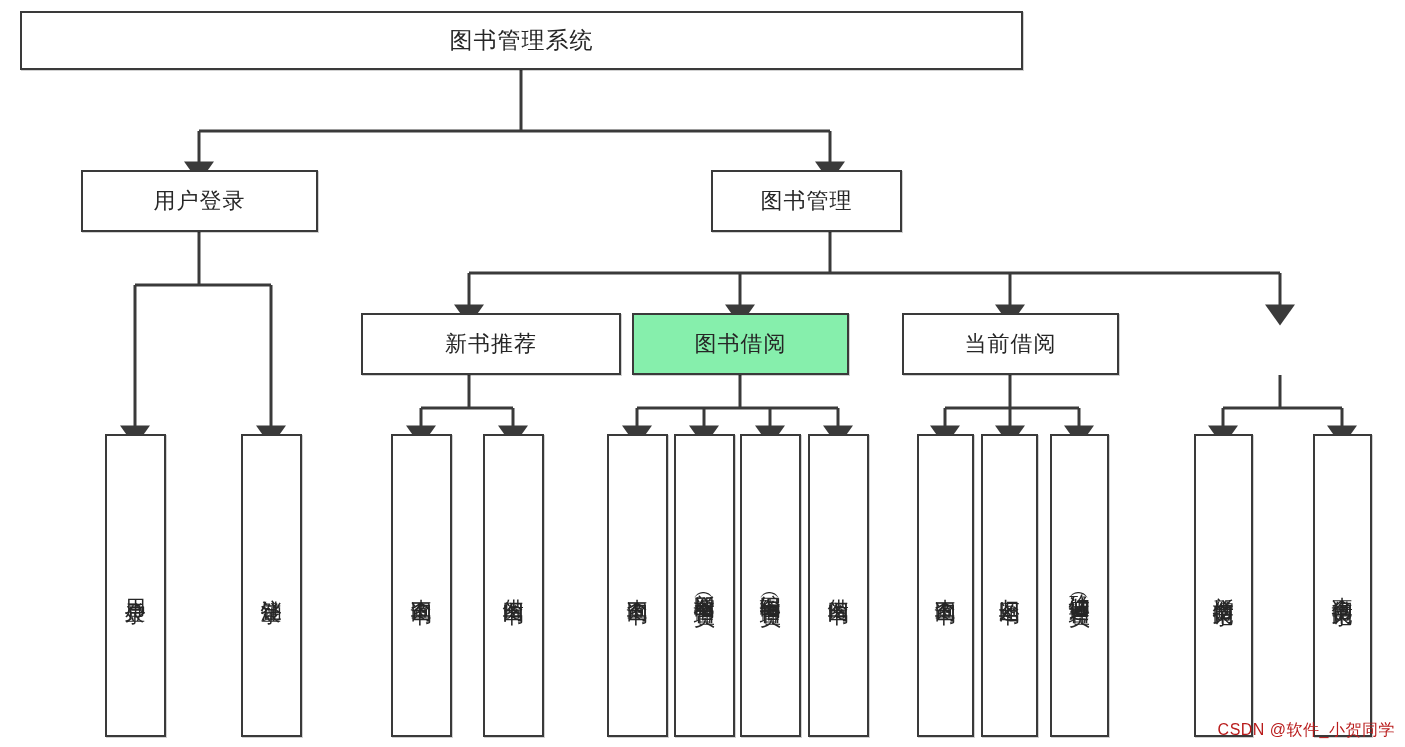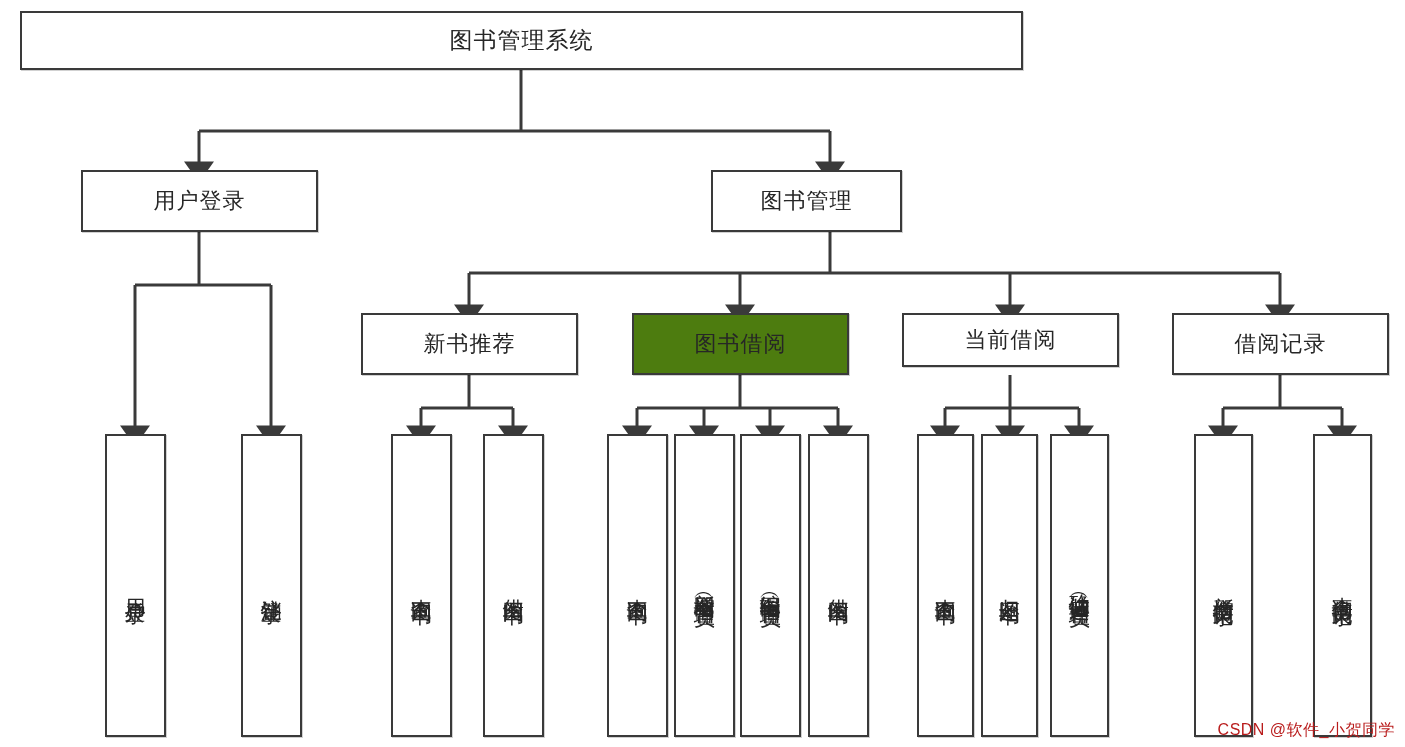--- a/index.html
+++ b/index.html
@@ -130,31 +130,28 @@
     <span>图书管理系统</span>
   </div>
 
   <div class="node horiz" style="left: 81px; top: 170px; width: 237px; height: 62px; border-color: rgb(58, 58, 58); background: rgb(255, 255, 255); color: rgb(38, 38, 38);">
     <span>用户登录</span>
   </div>
   <div class="node horiz" style="left: 711px; top: 170px; width: 191px; height: 62px; border-color: rgb(58, 58, 58); background: rgb(255, 255, 255); color: rgb(38, 38, 38);">
     <span>图书管理</span>
   </div>
 
-  <div class="node horiz" style="left: 361px; top: 313px; width: 217px; height: 62px; border-color: rgb(58, 58, 58); background: rgb(255, 255, 255); color: rgb(38, 38, 38);">
+  <div class="node horiz" style="left: 361px; top: 313px; width: 260px; height: 62px; border-color: rgb(58, 58, 58); background: rgb(255, 255, 255); color: rgb(38, 38, 38);">
     <span>新书推荐</span>
   </div>
-  <div class="node horiz" style="left: 632px; top: 313px; width: 217px; height: 62px; border-color: rgb(58, 58, 58); background: #4d7c0f; color: rgb(38, 38, 38);">
+  <div class="node horiz" style="left: 632px; top: 313px; width: 217px; height: 62px; border-color: rgb(58, 58, 58); background: #86efac; color: rgb(38, 38, 38);">
     <span>图书借阅</span>
   </div>
-  <div class="node horiz" style="left: 902px; top: 313px; width: 217px; height: 54px; border-color: rgb(58, 58, 58); background: rgb(255, 255, 255); color: rgb(38, 38, 38);">
+  <div class="node horiz" style="left: 902px; top: 313px; width: 217px; height: 62px; border-color: rgb(58, 58, 58); background: rgb(255, 255, 255); color: rgb(38, 38, 38);">
     <span>当前借阅</span>
-  </div>
-  <div class="node horiz" style="left: 1172px; top: 313px; width: 217px; height: 62px; border-color: rgb(58, 58, 58); background: rgb(255, 255, 255); color: rgb(38, 38, 38);">
-    <span>借阅记录</span>
   </div>
 
   <div class="node vert" style="left: 105px; top: 434px; width: 61px; height: 303px; border-color: rgb(58, 58, 58); background: rgb(255, 255, 255); color: rgb(38, 38, 38);">
     <span class="vlabel">用户登录</span>
   </div>
   <div class="node vert" style="left: 241px; top: 434px; width: 61px; height: 303px; border-color: rgb(58, 58, 58); background: rgb(255, 255, 255); color: rgb(38, 38, 38);">
     <span class="vlabel">注销登录</span>
   </div>
   <div class="node vert" style="left: 391px; top: 434px; width: 61px; height: 303px; border-color: rgb(58, 58, 58); background: rgb(255, 255, 255); color: rgb(38, 38, 38);">
     <span class="vlabel">查询图书</span>

